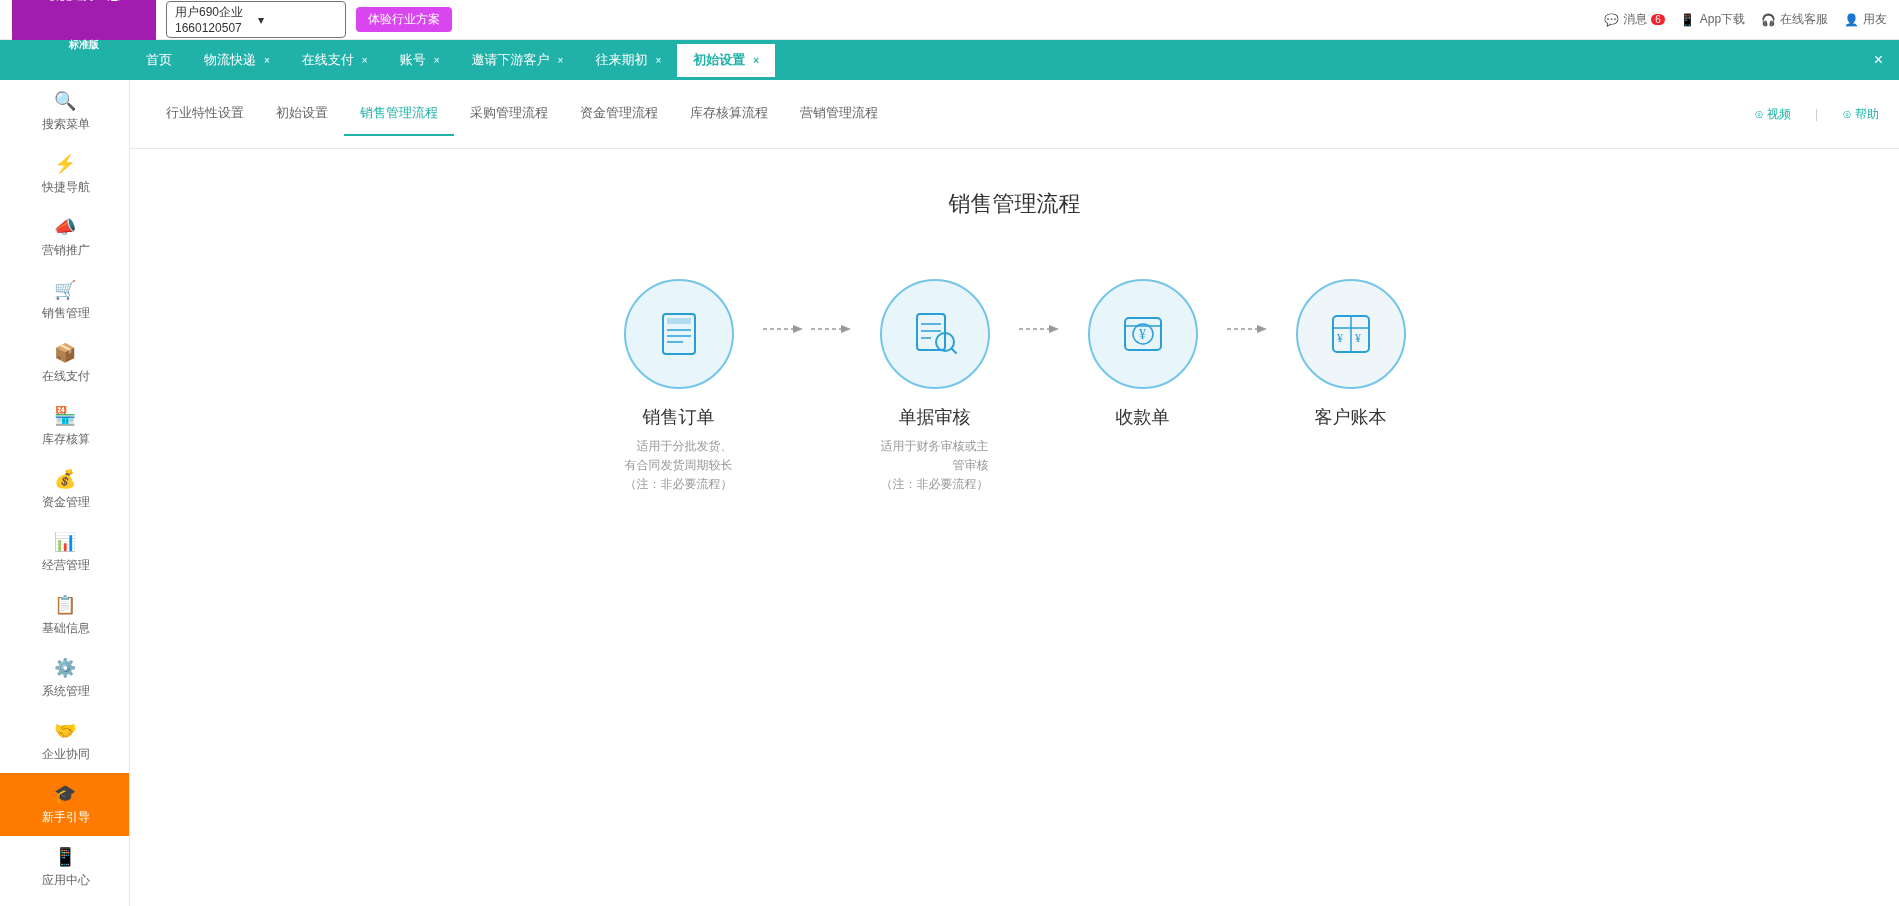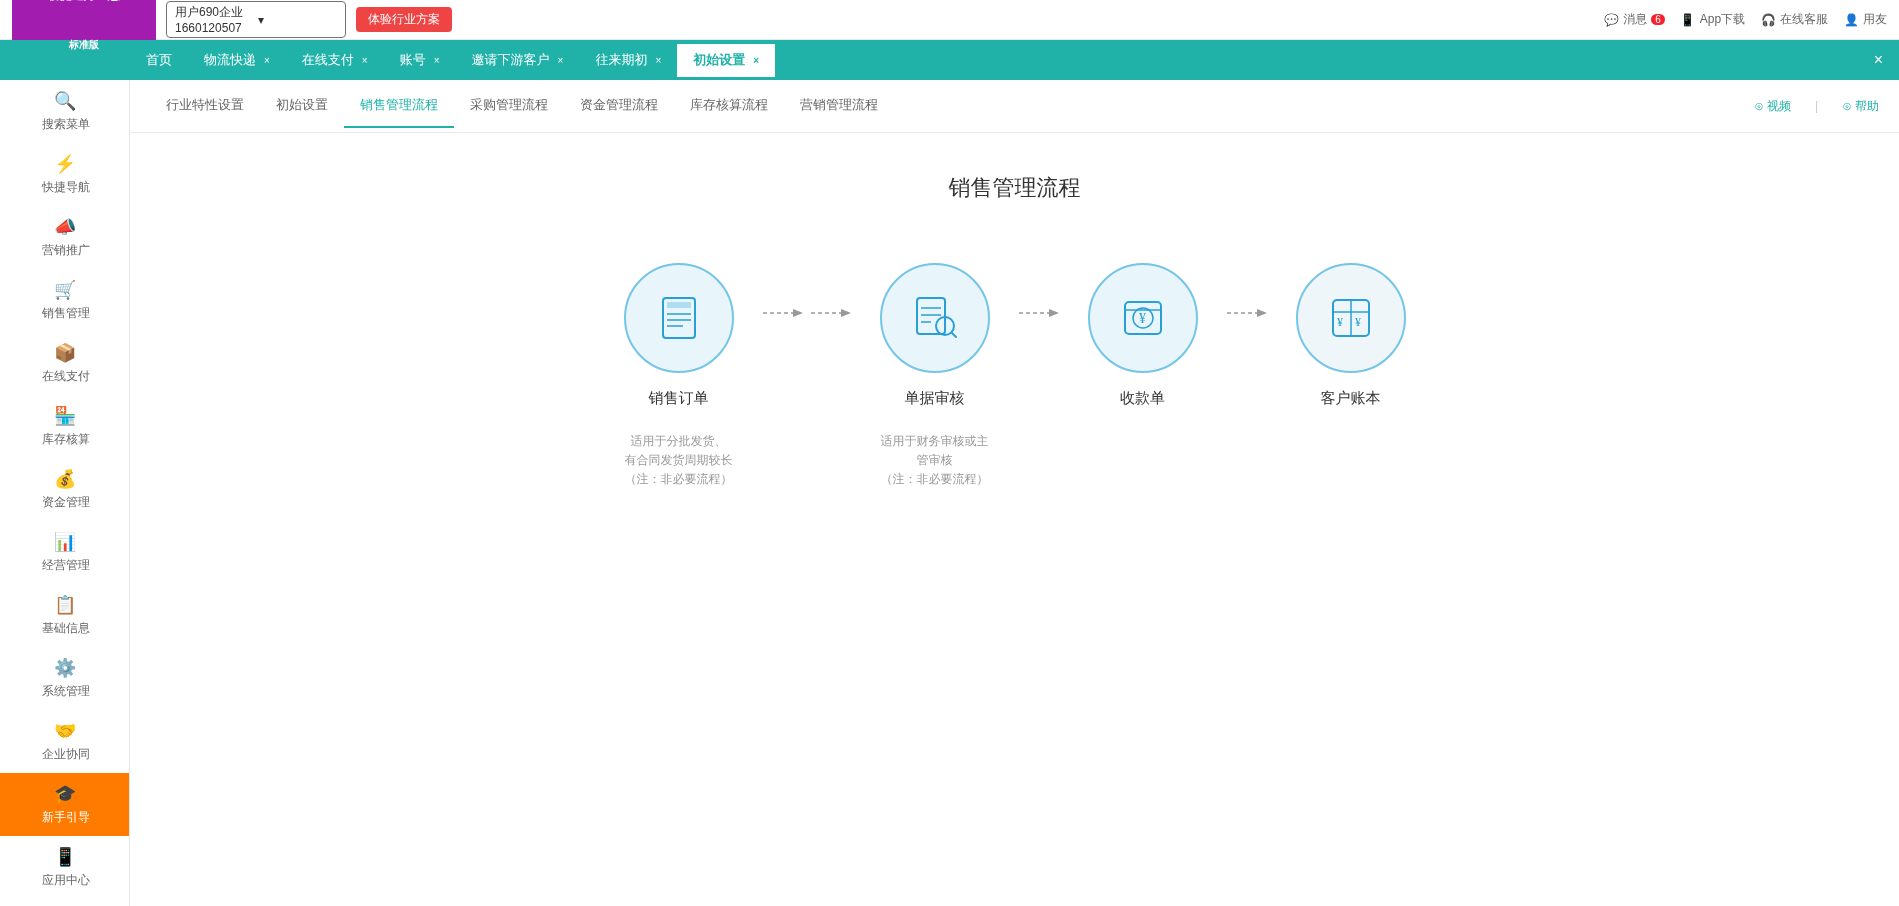--- a/index.html
+++ b/index.html
@@ -12,21 +12,21 @@
       padding: 0 12px; gap: 10px;
     }
     .top-bar-user-select {
       display: flex; align-items: center; gap: 4px;
       border: 1px solid #737373; border-radius: 4px;
       padding: 2px 8px; cursor: pointer; font-size: 12px;
       min-width: 180px;
     }
     .top-bar-user-select span { flex: 1; }
     .top-bar-trial-btn {
-      background: #ef4444; color: #fff; border: none;
+      background: #d946ef; color: #fff; border: none;
       border-radius: 4px; padding: 4px 12px; cursor: pointer;
       font-size: 12px;
     }
     .top-bar-right {
       margin-left: auto; display: flex; align-items: center; gap: 16px; font-size: 12px; color: #666;
     }
     .top-bar-right .icon-item { display: flex; align-items: center; gap: 4px; cursor: pointer; }
     .badge { background: #f5222d; color: #fff; border-radius: 8px; padding: 0 4px; font-size: 10px; }
 
     
@@ -64,21 +64,21 @@
     }
     .sidebar-item.active { background: #ff7b00; color: #fff; border-left-color: transparent; }
     .sidebar-item .si-icon { font-size: 18px; }
 
     
     .main-content { flex: 1; display: flex; flex-direction: column; overflow: hidden; background: #fff; }
 
     
     .sub-tabs {
       display: flex; align-items: center; border-bottom: 1px solid #e8e8e8;
-      padding: 4px 20px; background: #fff; flex-shrink: 0;
+      padding: 12px 20px; background: #fff; flex-shrink: 0;
     }
     .sub-tab {
       padding: 12px 16px; cursor: pointer; font-size: 13px; color: #666;
       border-bottom: 2px solid transparent; white-space: nowrap;
     }
     .sub-tab.active { color: #20b2a8; border-bottom-color: #20b2a8; font-weight: 500; }
     .sub-tabs-right { margin-left: auto; display: flex; align-items: center; gap: 24px; font-size: 12px; color: #20b2a8; cursor: pointer; }
 
     
     .flow-area {
@@ -96,22 +96,22 @@
       display: flex; flex-direction: column; align-items: center;
       width: 160px;
     }
     .flow-circle {
       width: 110px; height: 110px; border-radius: 50%;
       border: 2px solid #74c5e8; background: #e8f6fc;
       display: flex; align-items: center; justify-content: center;
       margin-bottom: 16px;
     }
     .flow-circle svg { width: 52px; height: 52px; }
-    .flow-node-title { font-size: 15px; color: #333; margin-bottom: 24px; font-weight: 500; }
-    .flow-node-desc { font-size: 12px; color: #999; text-align: center; line-height: 1.6; }
+    .flow-node-title { font-size: 18px; color: #333; margin-bottom: 8px; font-weight: 500; }
+    .flow-node-desc { font-size: 12px; color: #999; text-align: right; line-height: 1.6; }
 
     .flow-arrow {
       display: flex; align-items: center; padding-top: 40px;
       font-size: 22px; color: #999; margin: 0 4px;
     }
 
     
     .top-close { margin-left: auto; color: #fff; cursor: pointer; padding: 0 16px; font-size: 16px; }
   </style>
 </head>

